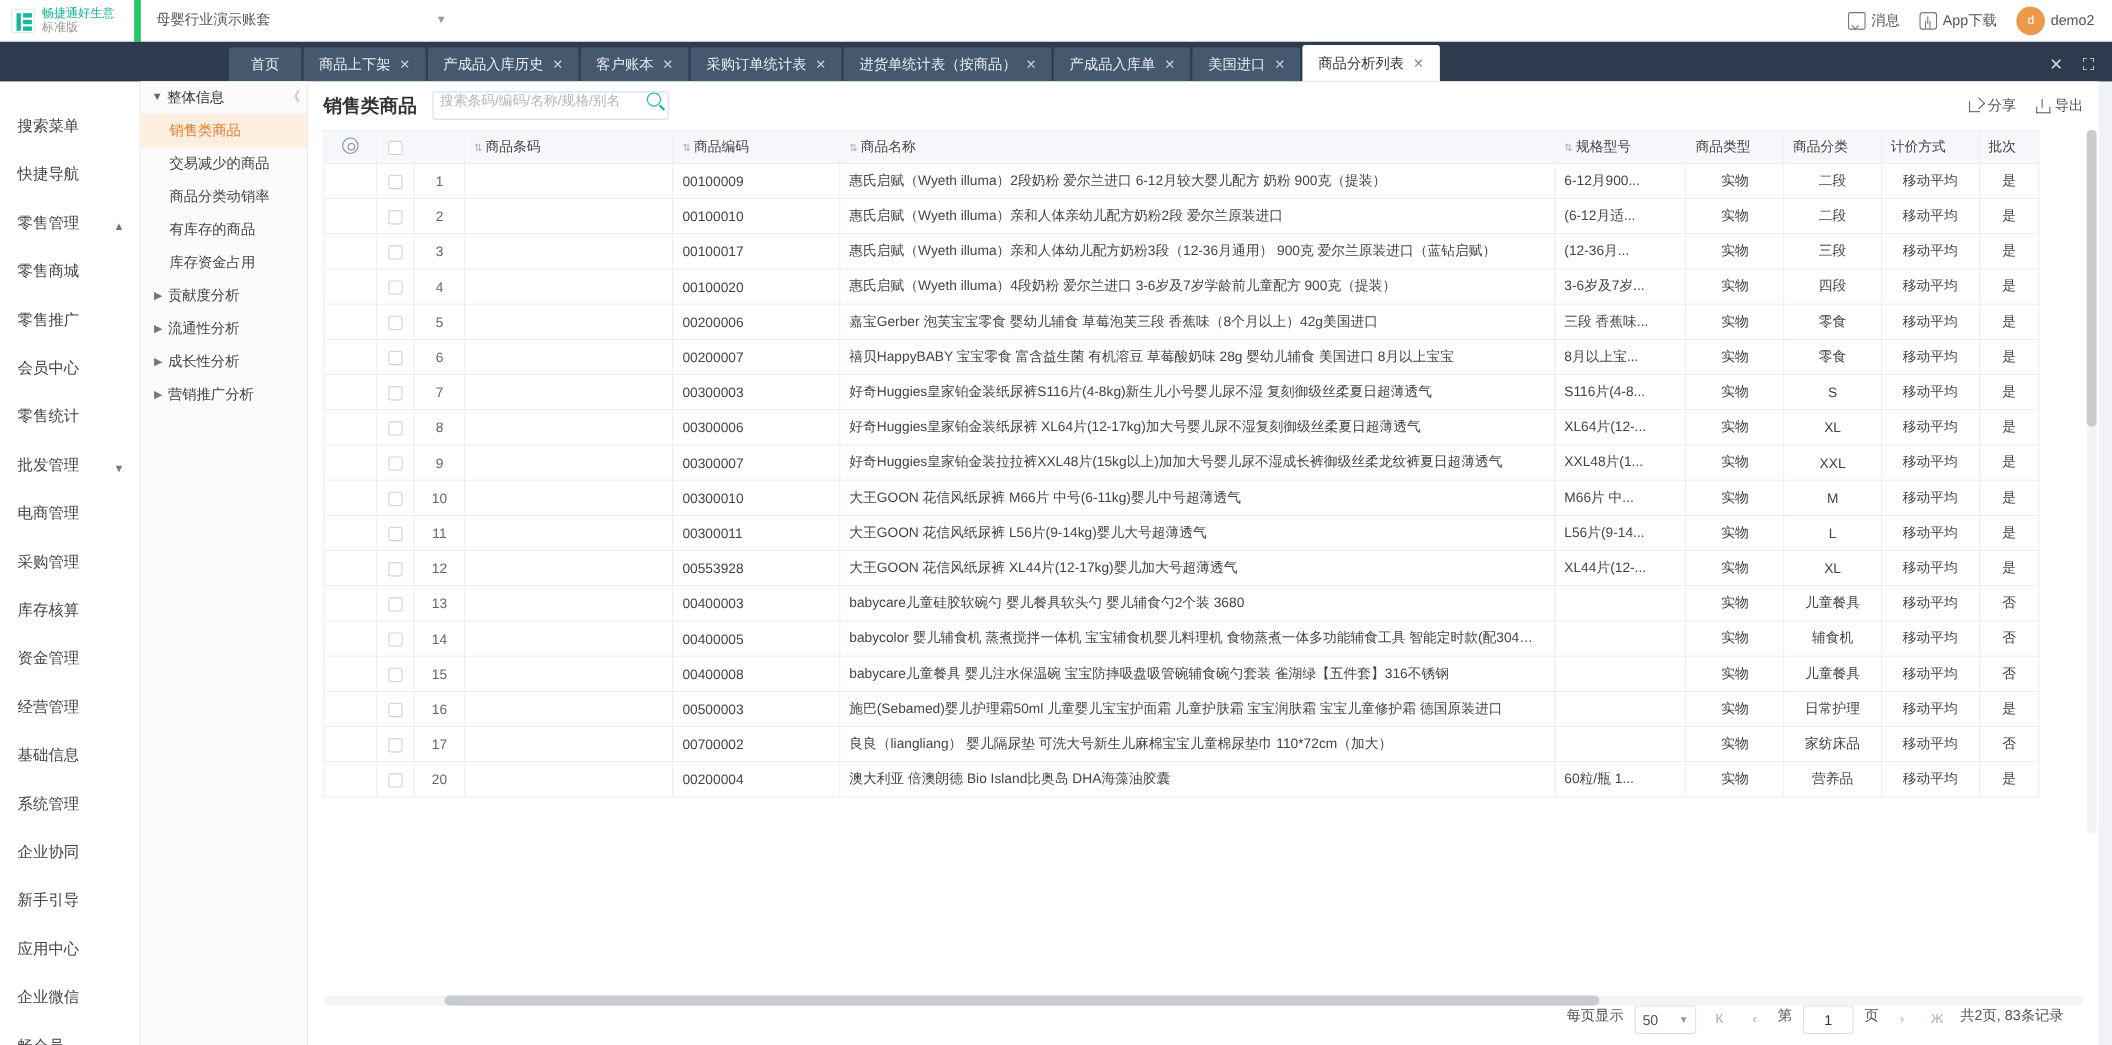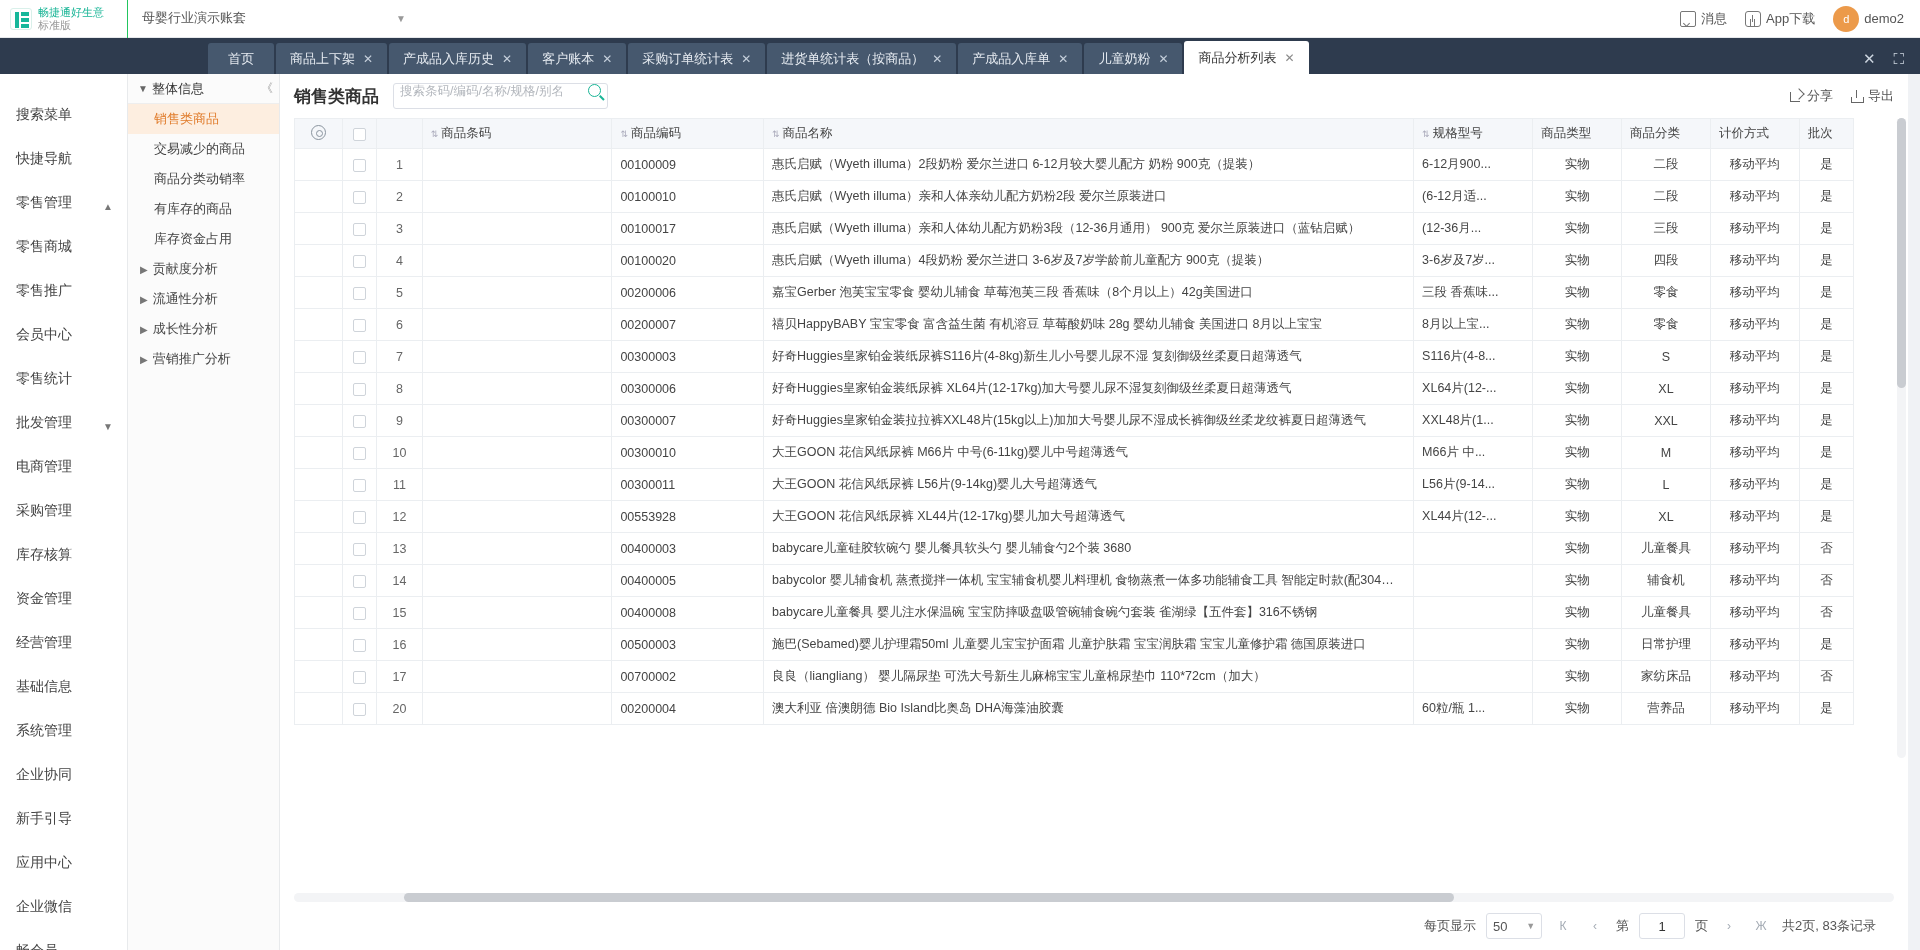--- a/index.html
+++ b/index.html
@@ -13,21 +13,21 @@
   }
   .app { width: 1920px; height: 950px; position: relative; display: flex; flex-direction: column; }
 
   
   .topbar {
     height: 38px; background: #ffffff; display: flex; align-items: center;
     border-bottom: 1px solid #e6e8eb; flex: 0 0 38px; position: relative;
   }
   .brand {
     width: 128px; height: 38px; display: flex; align-items: center; gap: 6px;
-    padding-left: 10px; border-right: 1px solid #22c55e;
+    padding-left: 10px; border-right: 6px solid #22c55e;
   }
   .brand-logo {
     width: 22px; height: 22px; background: #ffffff; border: 1px solid #d9f0ea;
     border-radius: 3px; position: relative; flex: 0 0 22px;
   }
   .brand-logo:before {
     content: ""; position: absolute; left: 4px; top: 3px; width: 4px; height: 16px;
     background: #16b79a;
   }
   .brand-logo:after {
@@ -142,21 +142,21 @@
   .gear:after { content: ""; position: absolute; left: 4px; top: 4px; width: 5px; height: 5px; border: 1.4px solid #8a949e; border-radius: 50%; }
 
   
   .vscroll { position: absolute; right: 2px; top: 0; width: 9px; background: #f3f4f6; border-radius: 5px; }
   .vscroll .thumb { position: absolute; left: 0; width: 9px; background: #c9ccd1; border-radius: 5px; }
   .hscroll { height: 9px; background: #f3f4f6; border-radius: 5px; margin: 6px 14px 0 14px; position: relative; }
   .hscroll .thumb { position: absolute; height: 9px; background: #c9ccd1; border-radius: 5px; }
 
   
   .pager {
-    height: 48px; display: flex; align-items: center; justify-content: flex-end;
+    height: 36px; display: flex; justify-content: flex-end;
     gap: 10px; padding-right: 32px; font-size: 13px; color: #555;
   }
   .pg-sel {
     width: 56px; height: 26px; border: 1px solid #dcdfe6; border-radius: 3px;
     display: flex; align-items: center; justify-content: space-between; padding: 0 6px; background: #fff; cursor: pointer;
   }
   .pg-sel .cv { font-size: 9px; color: #999; }
   .pg-btn { width: 22px; height: 24px; display: flex; align-items: center; justify-content: center; color: #a5acb5; cursor: pointer; font-size: 12px; }
   .pg-input { width: 46px; height: 26px; border: 1px solid #dcdfe6; border-radius: 3px; text-align: center; font-size: 13px; color: #333; outline: none; }
 
@@ -219,21 +219,21 @@
         </div>
         <div class="tab">
           <span>进货单统计表（按商品）</span>
           <span class="x">✕</span>
         </div>
         <div class="tab">
           <span>产成品入库单</span>
           <span class="x">✕</span>
         </div>
         <div class="tab">
-          <span>儿童奶粉</span>
+          <span>美国进口</span>
           <span class="x">✕</span>
         </div>
         <div class="tab active">
           <span>商品分析列表</span>
           <span class="x">✕</span>
         </div>
       </div>
     <div class="tabs-right">
       <span>✕</span>
       <span>⛶</span>

